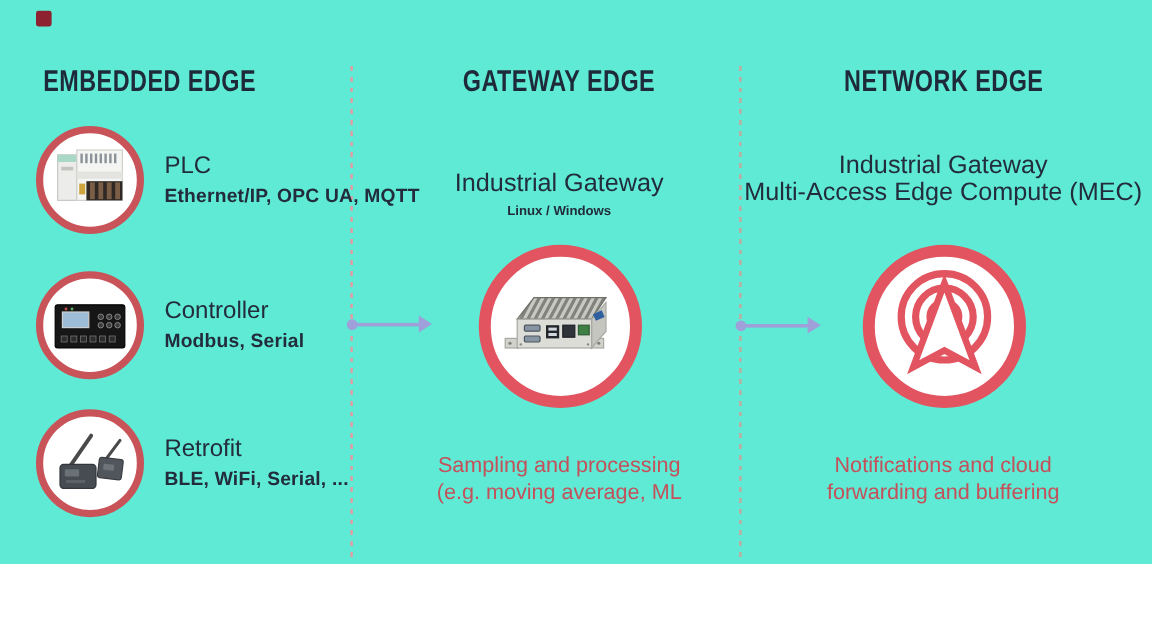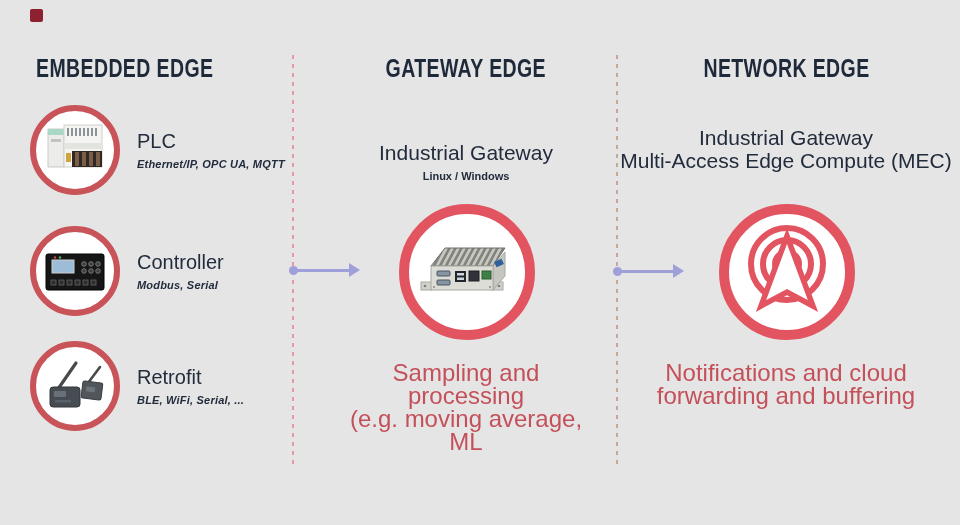--- a/index.html
+++ b/index.html
@@ -1,16 +1,16 @@
 <!DOCTYPE html>
 <html><head>
 <meta charset="utf-8">
 <style>
   html,body{margin:0;padding:0;background:#fff;}
-  .canvas{position:relative;width:960px;height:525px;background:#e5e5e5;overflow:hidden;
+  .canvas{position:relative;width:960px;height:470px;background:#5eead4;overflow:hidden;
           font-family:"Liberation Sans",sans-serif;
           --navy:#1e2939; --body:#222c3c; --red:#c4505a; --ringS:#c85459; --ringL:#e25560; --lav:#9f9fda;}
   .corner-square{position:absolute;left:30px;top:9px;width:13px;height:13px;background:#8e2130;border-radius:2px;}
 
   .col-heading{position:absolute;top:54px;width:250px;text-align:center;font-weight:bold;
                color:var(--navy);font-size:25px;white-space:nowrap;}
   .cond{display:inline-block;transform:scaleX(0.78);transform-origin:50% 50%;letter-spacing:0.5px;}
   .h-embedded{left:0;} .h-gateway{left:341px;} .h-network{left:661px;}
 
   .divider{position:absolute;top:55px;width:2px;height:412px;}
@@ -26,28 +26,28 @@
 
   .badge{border-radius:50%;display:flex;align-items:center;justify-content:center;
          box-sizing:border-box;background:#fff;flex:0 0 auto;}
   .badge-small{width:90px;height:90px;border:6px solid var(--ringS);}
   .badge-large{position:absolute;width:136px;height:136px;border:10px solid var(--ringL);}
   .badge-gw{left:399px;top:204px;} .badge-nw{left:719px;top:204px;}
 
   .edge-item{position:absolute;left:30px;display:flex;align-items:center;gap:17px;height:90px;}
   .item-plc{top:105px;} .item-controller{top:226px;} .item-retrofit{top:341px;}
   .item-title{font-size:20px;color:var(--body);}
-  .item-sub{font-size:11px;font-weight:bold;color:var(--body);margin-top:5px;letter-spacing:0.2px;white-space:nowrap;font-style:italic;}
+  .item-sub{font-size:16px;font-weight:bold;color:var(--body);margin-top:5px;letter-spacing:0.2px;white-space:nowrap;}
 
   .gw-title{position:absolute;left:341px;top:141px;width:250px;text-align:center;font-size:21px;color:var(--body);}
   .gw-sub{position:absolute;left:341px;top:170px;width:250px;text-align:center;font-size:11px;font-weight:bold;color:var(--body);}
   .nw-title{position:absolute;left:611px;top:126px;width:350px;text-align:center;font-size:21px;
             line-height:23px;color:var(--body);}
 
-  .note{position:absolute;top:361px;width:260px;text-align:center;color:var(--red);font-size:24px;line-height:23px;}
+  .note{position:absolute;top:376px;width:260px;text-align:center;color:var(--red);font-size:18px;line-height:23px;}
   .note-gw{left:336px;} .note-nw{left:656px;}
 </style>
 </head>
 <body>
 
 <div class="canvas">
 
   <div class="corner-square"></div>
 
   <div class="col-heading h-embedded">

